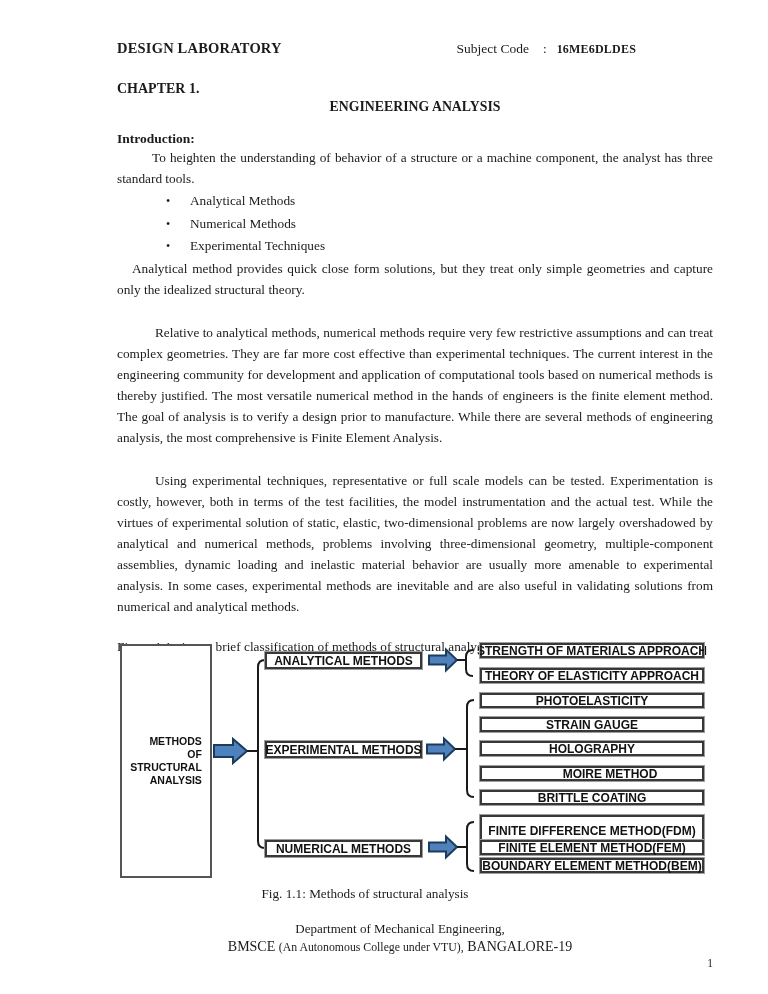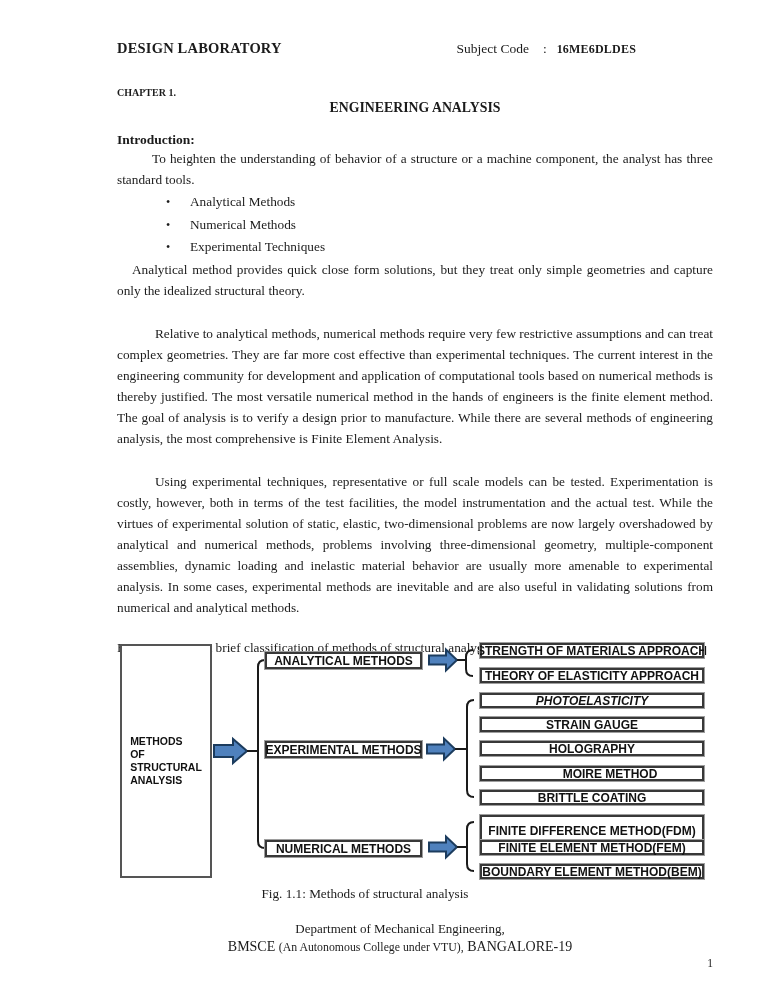--- a/index.html
+++ b/index.html
@@ -7,21 +7,21 @@
   body { width:768px; height:994px; font-family:"Liberation Serif", serif; color:#1b1b1b; }
   .page { position:relative; width:768px; height:994px; background:#fff; overflow:hidden; }
   .content { position:absolute; left:117px; top:0; width:596px; }
 
   .doc-header { margin-top:40px; display:flex; justify-content:space-between; align-items:baseline; }
   .doc-title { font-weight:bold; font-size:14.5px; letter-spacing:0.2px; }
   .subject { margin-right:77px; font-size:13.5px; white-space:nowrap; }
   .subject .colon { margin:0 10px 0 14px; }
   .subject .code { font-weight:bold; font-size:12px; letter-spacing:0.2px; }
 
-  .chapter { margin-top:30px; font-weight:bold; font-size:10px; }
+  .chapter { margin-top:24px; font-weight:bold; font-size:14px; }
   .main-heading { text-align:center; font-weight:bold; font-size:13.8px; margin-top:2px; }
   .intro-label { font-weight:bold; font-size:13.5px; margin-top:16px; }
 
   p.body { font-size:13.3px; line-height:21px; text-align:justify; }
   .indent-lg { text-indent:38px; }
   .indent-md { text-indent:35px; }
   .indent-sm { text-indent:15px; }
 
   ul.bullets { list-style:none; margin:1px 0 0 49px; }
   ul.bullets li { font-size:13.3px; line-height:21.5px; }
@@ -33,21 +33,21 @@
   
   .figure { position:absolute; top:638px; left:0; width:768px; height:248px; }
   .figure svg { position:absolute; inset:0; }
   .dbox { position:absolute; background:#fff; border:2px solid #383838; outline:1px solid #9e9e9e;
           display:flex; align-items:center; justify-content:center;
           font-family:"Liberation Sans", sans-serif; font-weight:bold; font-size:12px;
           color:#111; white-space:nowrap; line-height:1; }
   .root-box { position:absolute; left:120px; top:6px; width:92px; height:234px;
           background:#fff; border:2px solid #555; display:flex; align-items:center; justify-content:center; }
   .root-box span { font-family:"Liberation Sans", sans-serif; font-weight:bold; font-size:10.5px;
-          color:#111; text-align:left; white-space:pre-line; line-height:13px; }
+          color:#111; text-align:right; white-space:pre-line; line-height:13px; }
 
   .caption { position:absolute; top:886px; left:117px; width:496px; text-align:center; font-size:13.2px; }
 
   .footer { position:absolute; top:921px; left:117px; width:566px; text-align:center; }
   .footer .dept { font-weight:normal; font-size:13px; }
   .footer .college { margin-top:2px; font-size:14px; }
   .footer .college .small { font-size:11.8px; }
   .pagenum { position:absolute; top:957px; right:55px; font-size:11.5px; }
 </style>
 </head>
@@ -109,29 +109,29 @@
 ANALYSIS</span>
     </div>
 
     <div class="dbox" style="left:265px; top:14px; width:157px; height:17px;">ANALYTICAL METHODS</div>
     <div class="dbox" style="left:265px; top:103px; width:157px; height:17px;">EXPERIMENTAL METHODS</div>
     <div class="dbox" style="left:265px; top:202px; width:157px; height:17px;">NUMERICAL METHODS</div>
 
     <div class="dbox" style="left:480px; top:5px;  width:224px; height:15px;">STRENGTH OF MATERIALS APPROACH</div>
     <div class="dbox" style="left:480px; top:30px; width:224px; height:15px;">THEORY OF ELASTICITY APPROACH</div>
 
-    <div class="dbox" style="left:480px; top:55px;  width:224px; height:15px;font-style:italic;">PHOTOELASTICITY</div>
+    <div class="dbox" style="left:480px; top:55px;  width:224px; height:15px;">PHOTOELASTICITY</div>
     <div class="dbox" style="left:480px; top:79px;  width:224px; height:15px;">STRAIN GAUGE</div>
     <div class="dbox" style="left:480px; top:103px; width:224px; height:15px;">HOLOGRAPHY</div>
     <div class="dbox" style="left:480px; top:128px; width:224px; height:15px;padding-left:36px;">MOIRE METHOD</div>
     <div class="dbox" style="left:480px; top:152px; width:224px; height:15px;">BRITTLE COATING</div>
 
     <div class="dbox" style="left:480px; top:177px; width:224px; height:31px;">FINITE DIFFERENCE METHOD(FDM)</div>
     <div class="dbox" style="left:480px; top:202px; width:224px; height:15px;">FINITE ELEMENT METHOD(FEM)</div>
-    <div class="dbox" style="left:480px; top:226px; width:224px; height:15px;">BOUNDARY ELEMENT METHOD(BEM)</div>
+    <div class="dbox" style="left:480px; top:220px; width:224px; height:15px;">BOUNDARY ELEMENT METHOD(BEM)</div>
   </div>
 
   <div class="caption">Fig. 1.1: Methods of structural analysis</div>
 
   <div class="footer">
     <div class="dept">Department of Mechanical Engineering,</div>
     <div class="college">
       <span>BMSCE</span>
       <span class="small">(An Autonomous College under VTU),</span>
       <span>BANGALORE-19</span>

